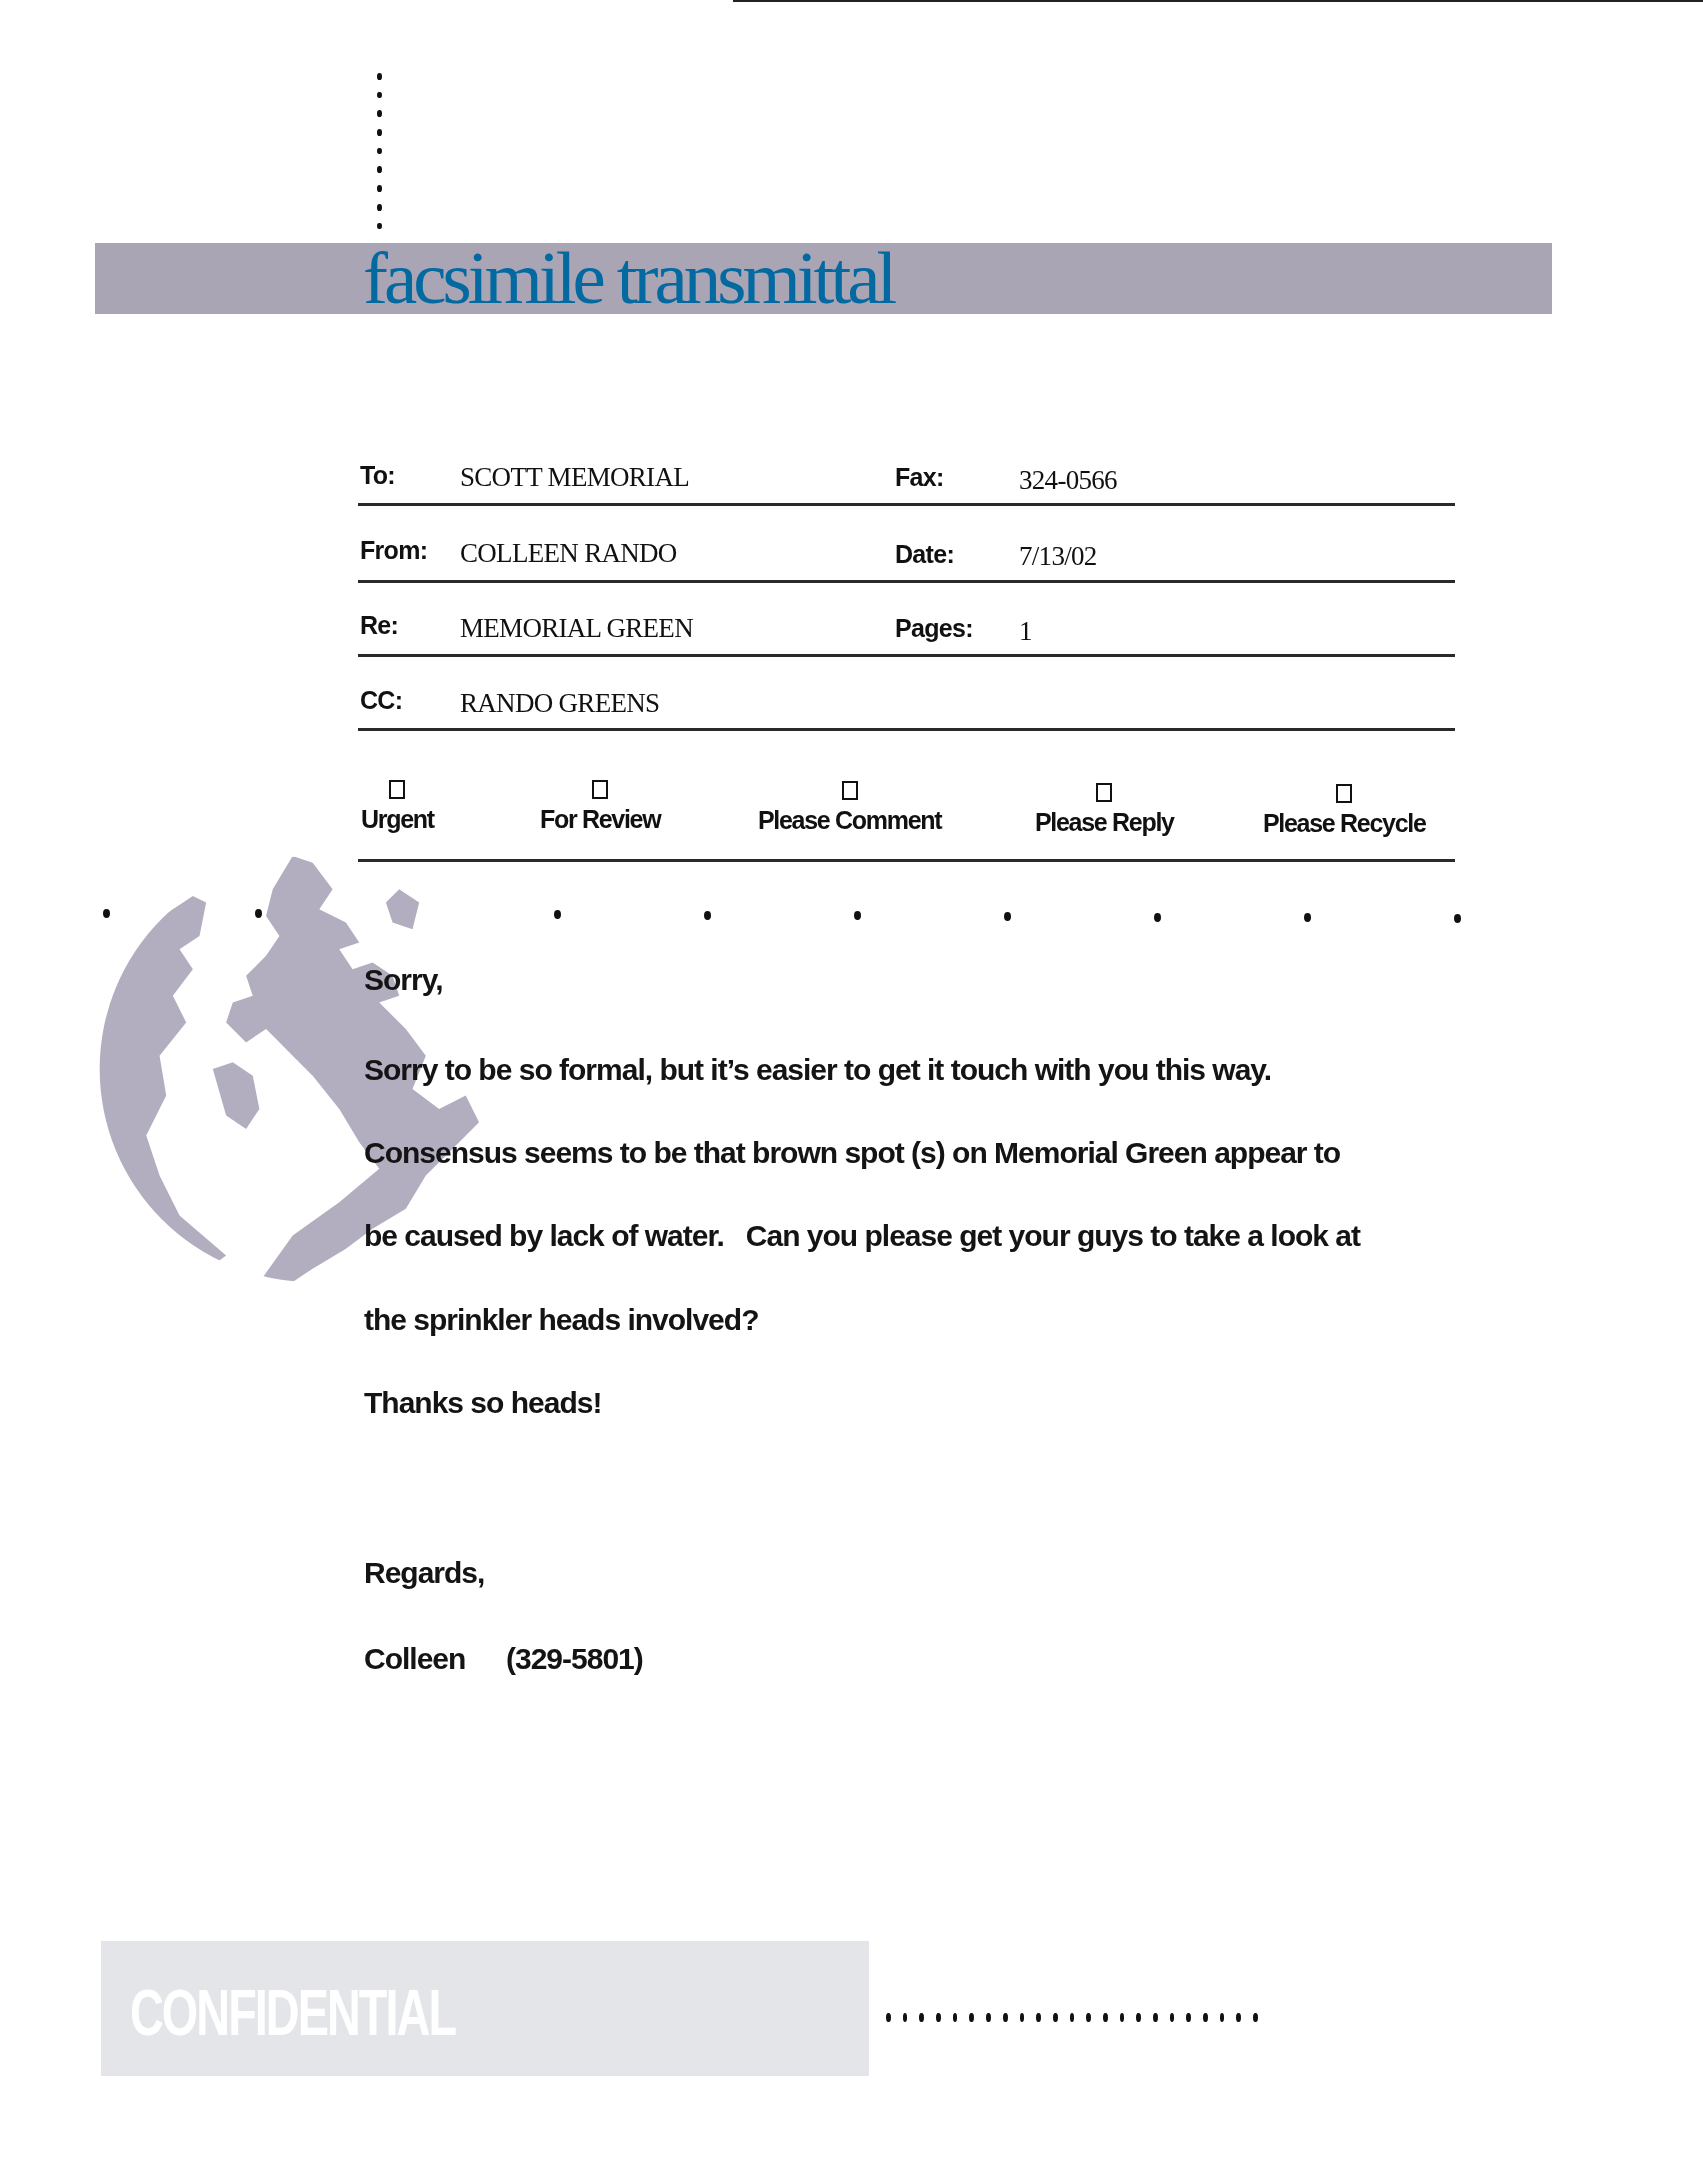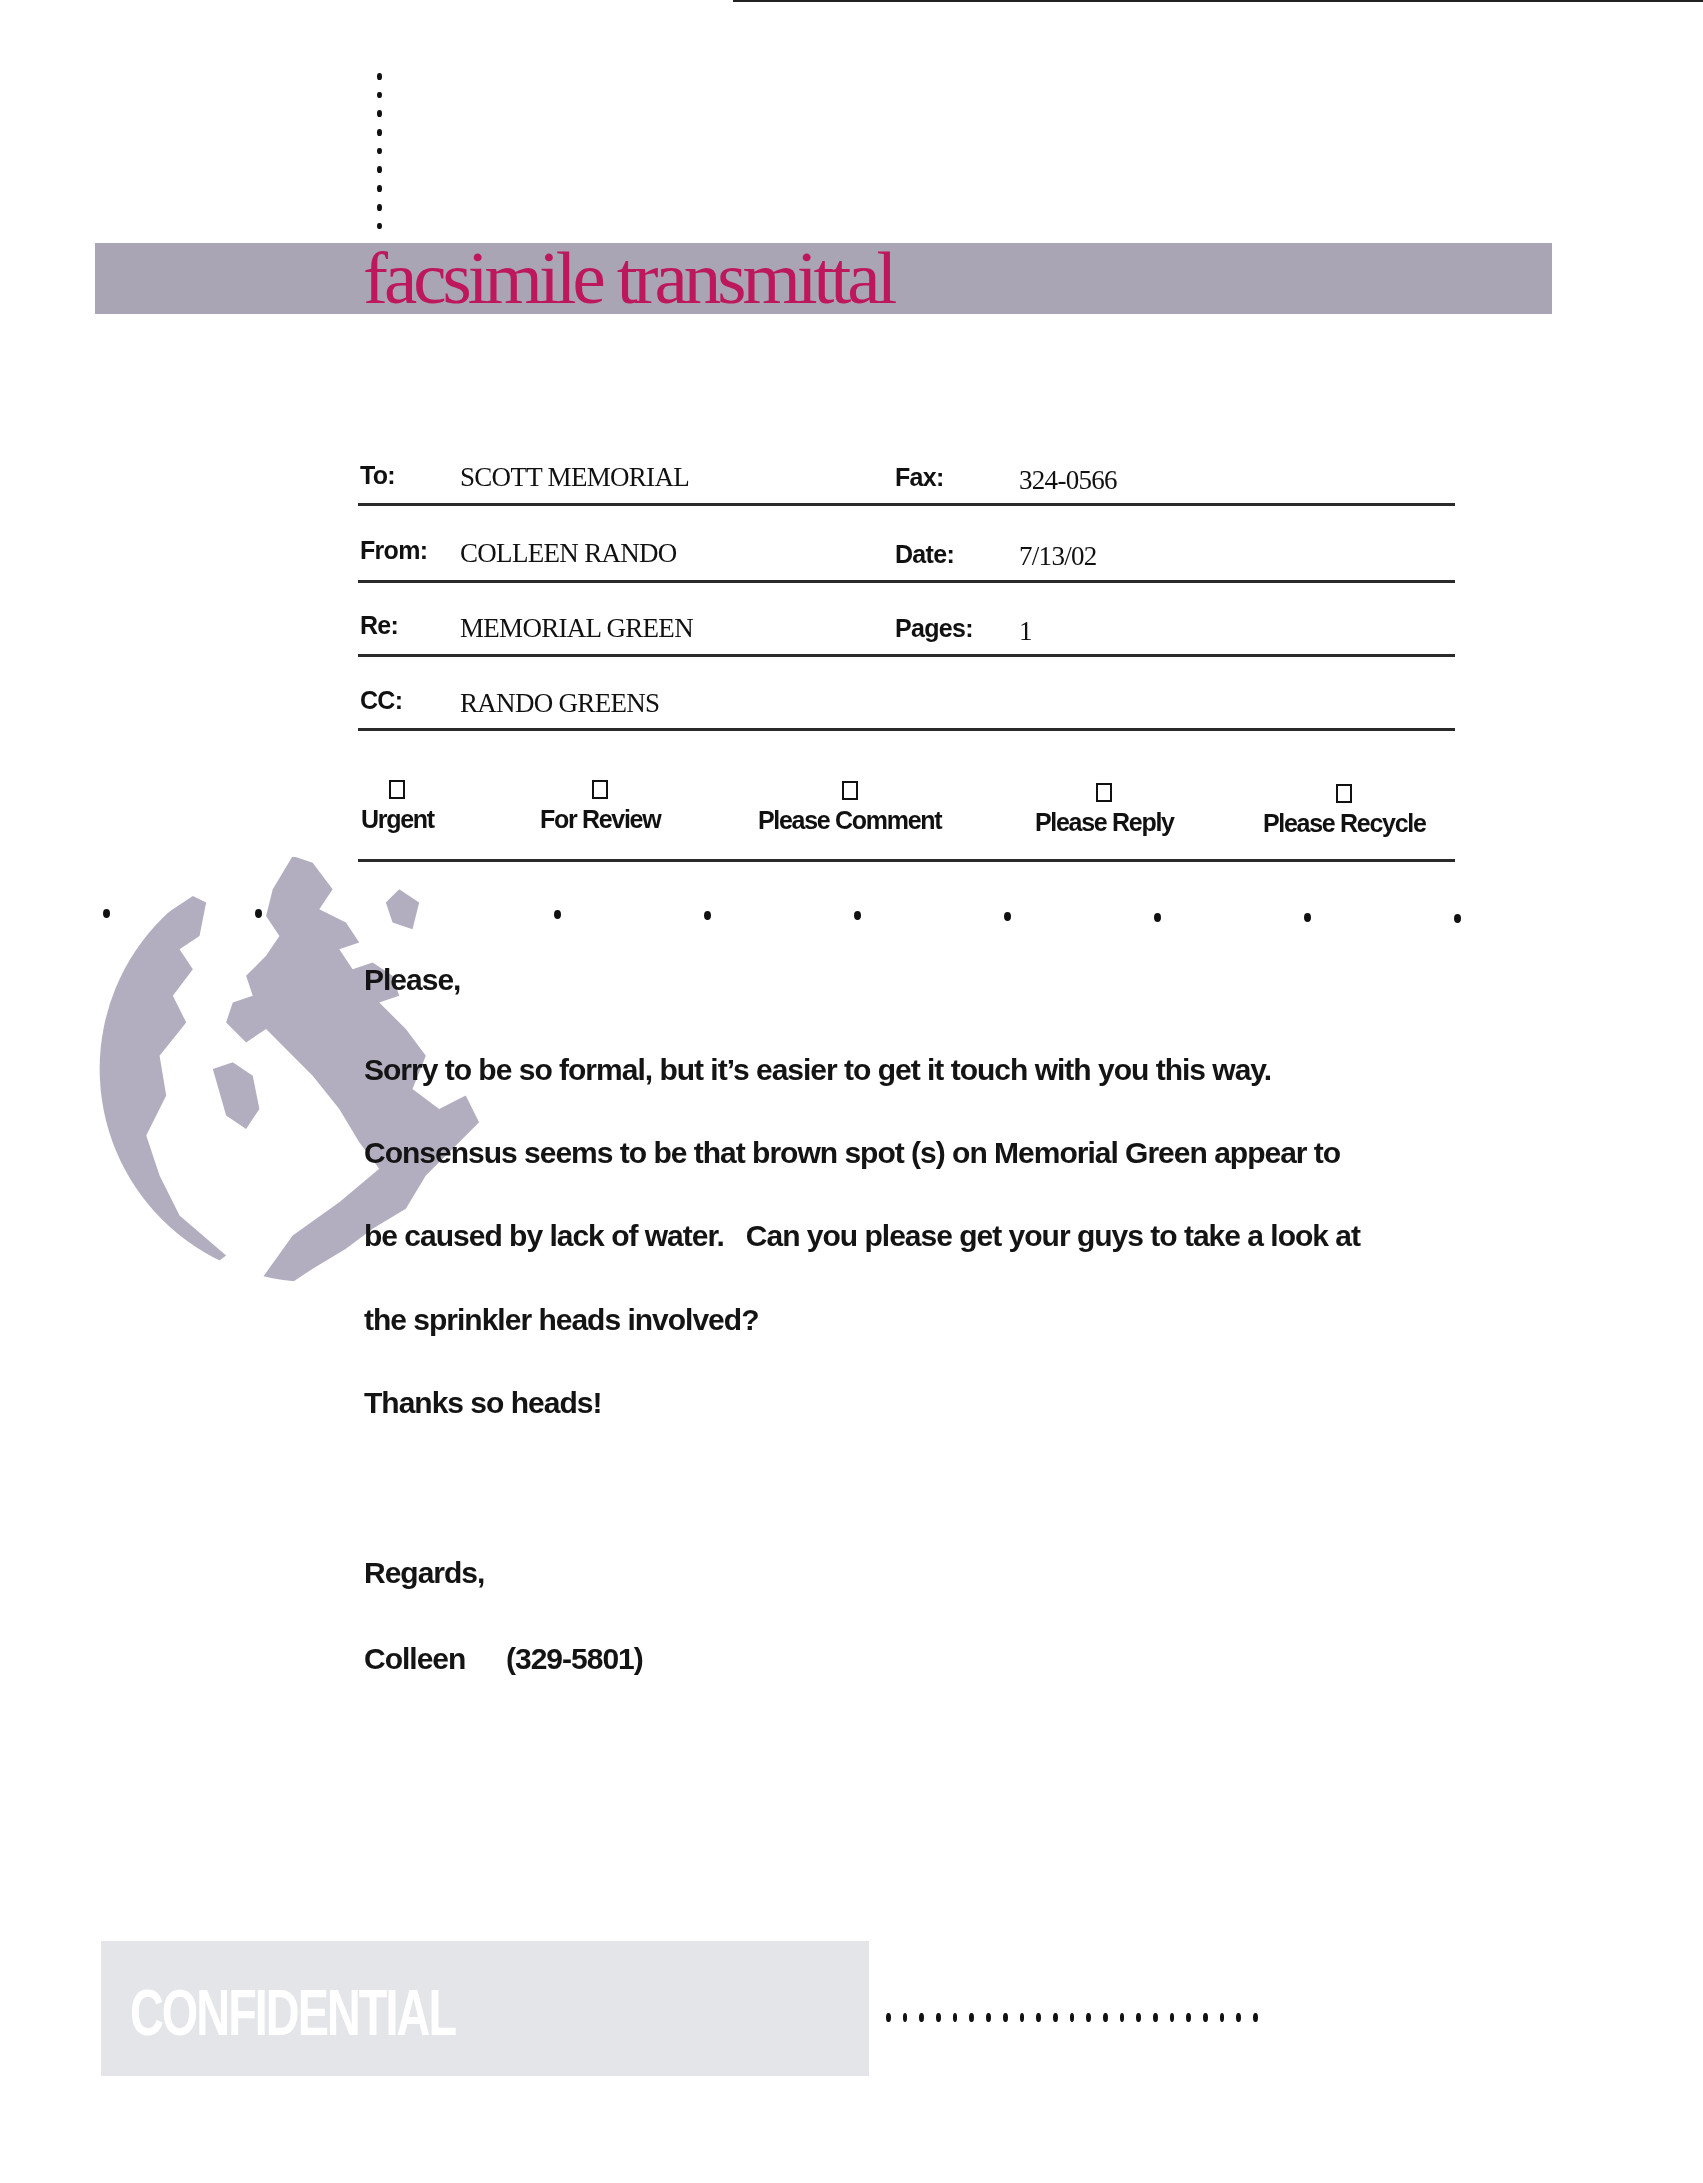--- a/index.html
+++ b/index.html
@@ -2,21 +2,21 @@
 <html style="font-size:10.7px"><head>
 <meta charset="utf-8">
 <style>
   html, body { margin:0; padding:0; background:#fff; }
   body { width:1704px; height:2183px; position:relative; overflow:hidden; font-family:"Liberation Sans", sans-serif; color:#111; }
   .abs { position:absolute; }
   .topline { left:733px; top:0; width:971px; height:2px; background:#222; }
   .vdots { left:377px; top:73px; width:5.3px; }
   .vdots span { display:block; width:4.7px; height:6.7px; background:#111; border-radius:50%; margin-bottom:12px; }
   .banner { left:95px; top:243px; width:1457px; height:71px; background:#a9a5b5; }
-  .title { left:363px; top:240px; font-family:"Liberation Serif", serif; font-size:75px; letter-spacing:-4px; color:#be185d; line-height:1; }
+  .title { left:363px; top:240px; font-family:"Liberation Serif", serif; font-size:75px; letter-spacing:-4px; color:#0369a1; line-height:1; }
   .field-label { font-weight:bold; font-size:25px; letter-spacing:-0.7px; }
   .field-value { font-family:"Liberation Serif", serif; font-size:27px; letter-spacing:-0.7px; }
   .hline { left:358px; width:1097px; height:2.7px; background:#2a2a2a; }
   .check { font-weight:bold; font-size:25px; letter-spacing:-1.3px; display:flex; align-items:center; gap:6.7px;flex-direction:column; }
   .check .box { width:16px; height:18.7px; border:2px solid #111; box-sizing:border-box; }
   .globe { left:93px; top:856px; width:426px; height:426px; }
   .hdot { width:7.3px; height:9.3px; background:#111; border-radius:50%; }
   .body-text { left:364px; font-weight:bold; font-size:30px; letter-spacing:-1px; color:#141414; }
   .conf { left:101px; top:1941px; width:768px; height:135px; background:#e4e5e8; }
   .conf-text { left:130px; top:1975px; font-weight:bold; font-size:65px; color:#fff; letter-spacing:-2.7px; transform:scaleX(0.72); transform-origin:left top; }
@@ -104,21 +104,21 @@
 <div class="abs hdot" style="left:103px;top:909px"></div>
 <div class="abs hdot" style="left:255px;top:909px"></div>
 <div class="abs hdot" style="left:554px;top:910px"></div>
 <div class="abs hdot" style="left:704px;top:911px"></div>
 <div class="abs hdot" style="left:854px;top:911px"></div>
 <div class="abs hdot" style="left:1004px;top:912px"></div>
 <div class="abs hdot" style="left:1154px;top:913px"></div>
 <div class="abs hdot" style="left:1304px;top:913px"></div>
 <div class="abs hdot" style="left:1454px;top:914px"></div>
 
-<div class="abs body-text" style="top:963px">Please,</div>
+<div class="abs body-text" style="top:963px">Sorry,</div>
 <div class="abs body-text" style="top:1053px">Sorry to be so formal, but it’s easier to get it touch with you this way.</div>
 <div class="abs body-text" style="top:1136px;white-space:pre">Consensus seems to be that brown spot (s) on Memorial Green appear to</div>
 <div class="abs body-text" style="top:1219px;white-space:pre">be caused by lack of water.   Can you please get your guys to take a look at</div>
 <div class="abs body-text" style="top:1303px">the sprinkler heads involved?</div>
 <div class="abs body-text" style="top:1386px">Thanks so heads!</div>
 <div class="abs body-text" style="top:1556px">Regards,</div>
 <div class="abs body-text" style="top:1642px">Colleen</div>
 <div class="abs body-text" style="left:506px;top:1642px">(329-5801)</div>
 
 <div class="abs conf"></div>

